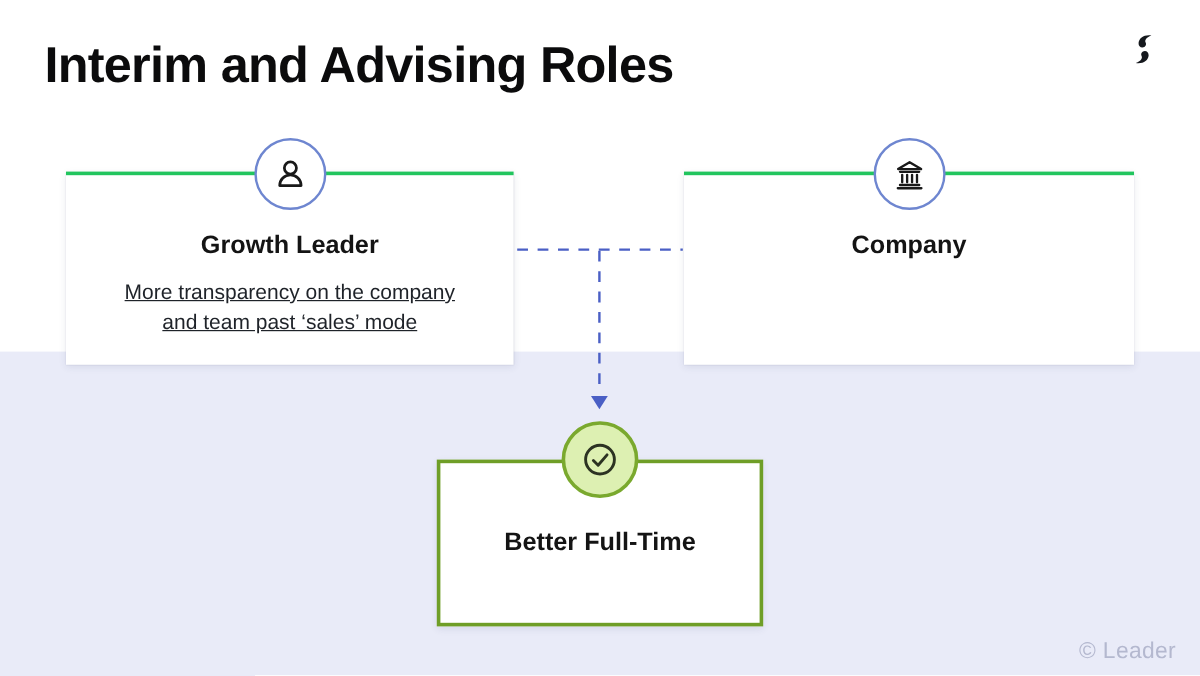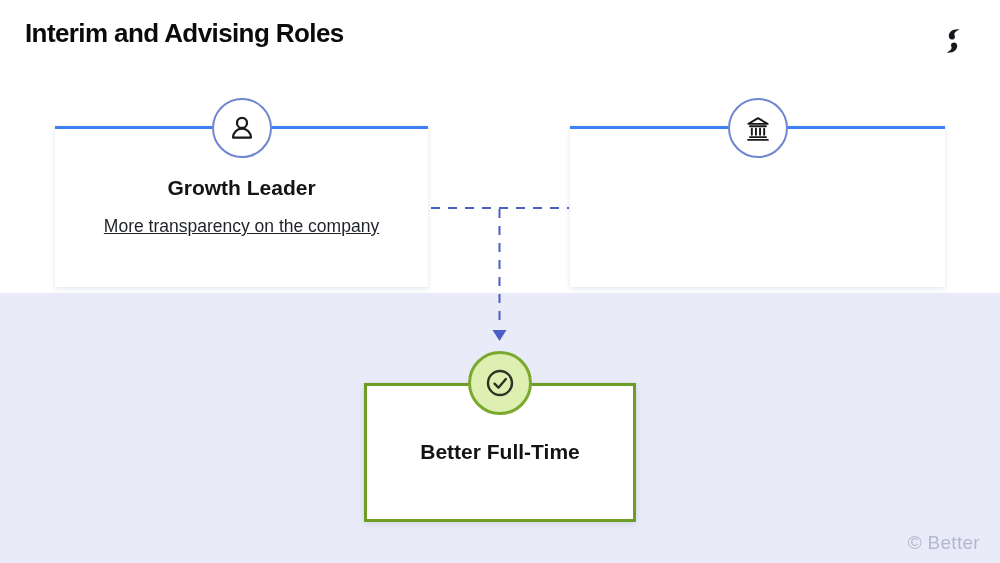--- a/index.html
+++ b/index.html
@@ -3,30 +3,30 @@
 <meta charset="utf-8">
 <style>
   html,body{margin:0;padding:0;background:#fff;}
   .slide{
     position:relative;width:1000px;height:563px;overflow:hidden;
     background:#ffffff;font-family:"Liberation Sans",sans-serif;
     -webkit-font-smoothing:antialiased;
   }
   .band{position:absolute;left:0;top:293px;width:1000px;height:270px;background:#e9ebf8;}
   .title{
-    position:absolute;left:25px;top:18px;margin:0;
-    font-size:26px;font-weight:700;letter-spacing:-0.6px;color:#0b0b0c;
+    position:absolute;left:25px;top:18px;margin:12px;
+    font-size:42px;font-weight:700;letter-spacing:-0.6px;color:#0b0b0c;
   }
   .logo{position:absolute;right:26px;top:20px;width:42px;height:42px;}
   .connectors{position:absolute;left:0;top:0;width:1000px;height:563px;pointer-events:none;}
   .card{
     position:absolute;background:#ffffff;text-align:center;box-sizing:border-box;
     box-shadow:0 2px 6px rgba(50,60,100,0.10),0 0 1px rgba(50,60,100,0.15);
   }
-  .card-top{border-top:3px solid #3b82f6;padding-top:47px;width:373px;height:161px;top:126px;}
+  .card-top{border-top:3px solid #22c55e;padding-top:47px;width:373px;height:161px;top:143px;}
   .card-left{left:55px;}
   .card-right{left:570px;width:375px;}
   .card-bottom{
     left:364px;top:383px;width:272px;height:139px;
     border:3px solid #6f9e27;padding-top:50px;
   }
   .badge{
     position:absolute;left:50%;transform:translateX(-50%);
     border-radius:50%;display:flex;align-items:center;justify-content:center;
     background:#fff;z-index:2;box-sizing:content-box;
@@ -67,45 +67,47 @@
   <div class="card card-top card-left">
     <div class="badge badge-blue">
       <svg width="32" height="32" viewBox="0 0 28 28" fill="none" stroke="#191919" stroke-width="2" stroke-linecap="round" stroke-linejoin="round">
         <circle cx="14" cy="9.6" r="4.4"></circle>
         <path d="M6.2 22.4 a7.8 7.8 0 0 1 15.6 0 Z"></path>
       </svg>
     </div>
     <div class="card-title">Growth Leader</div>
     <p class="card-desc">
       <span>More transparency on the company</span>
+      <span>and team past ‘sales’ mode</span>
     </p>
   </div>
 
   <div class="card card-top card-right">
     <div class="badge badge-blue">
       <svg width="32" height="32" viewBox="0 0 28 28" fill="none" stroke="#191919" stroke-width="1.7" stroke-linecap="round" stroke-linejoin="round">
         <path d="M5.6 10.4 L14 5.4 L22.4 10.4 Z"></path>
         <path d="M7 12.4 h14"></path>
         <path d="M8.6 14.6 v5.4"></path>
         <path d="M12.2 14.6 v5.4"></path>
         <path d="M15.8 14.6 v5.4"></path>
         <path d="M19.4 14.6 v5.4"></path>
         <path d="M7 22 h14"></path>
         <path d="M5.4 24.4 h17.2"></path>
       </svg>
     </div>
+    <div class="card-title">Company</div>
   </div>
 
   <div class="card card-bottom">
     <div class="badge badge-green">
       <svg width="36" height="36" viewBox="0 0 30 30" fill="none" stroke="#2c3322" stroke-width="2" stroke-linecap="round" stroke-linejoin="round">
         <circle cx="15" cy="15" r="10"></circle>
         <path d="M10.4 15.6 l3.3 3.3 6.2-7.2"></path>
       </svg>
     </div>
     <div class="outcome-title">
       <span>Better Full-Time</span>
     </div>
   </div>
 
-  <div class="watermark">© Better</div>
+  <div class="watermark">© Leader</div>
 
 </div>
 
 </body></html>

